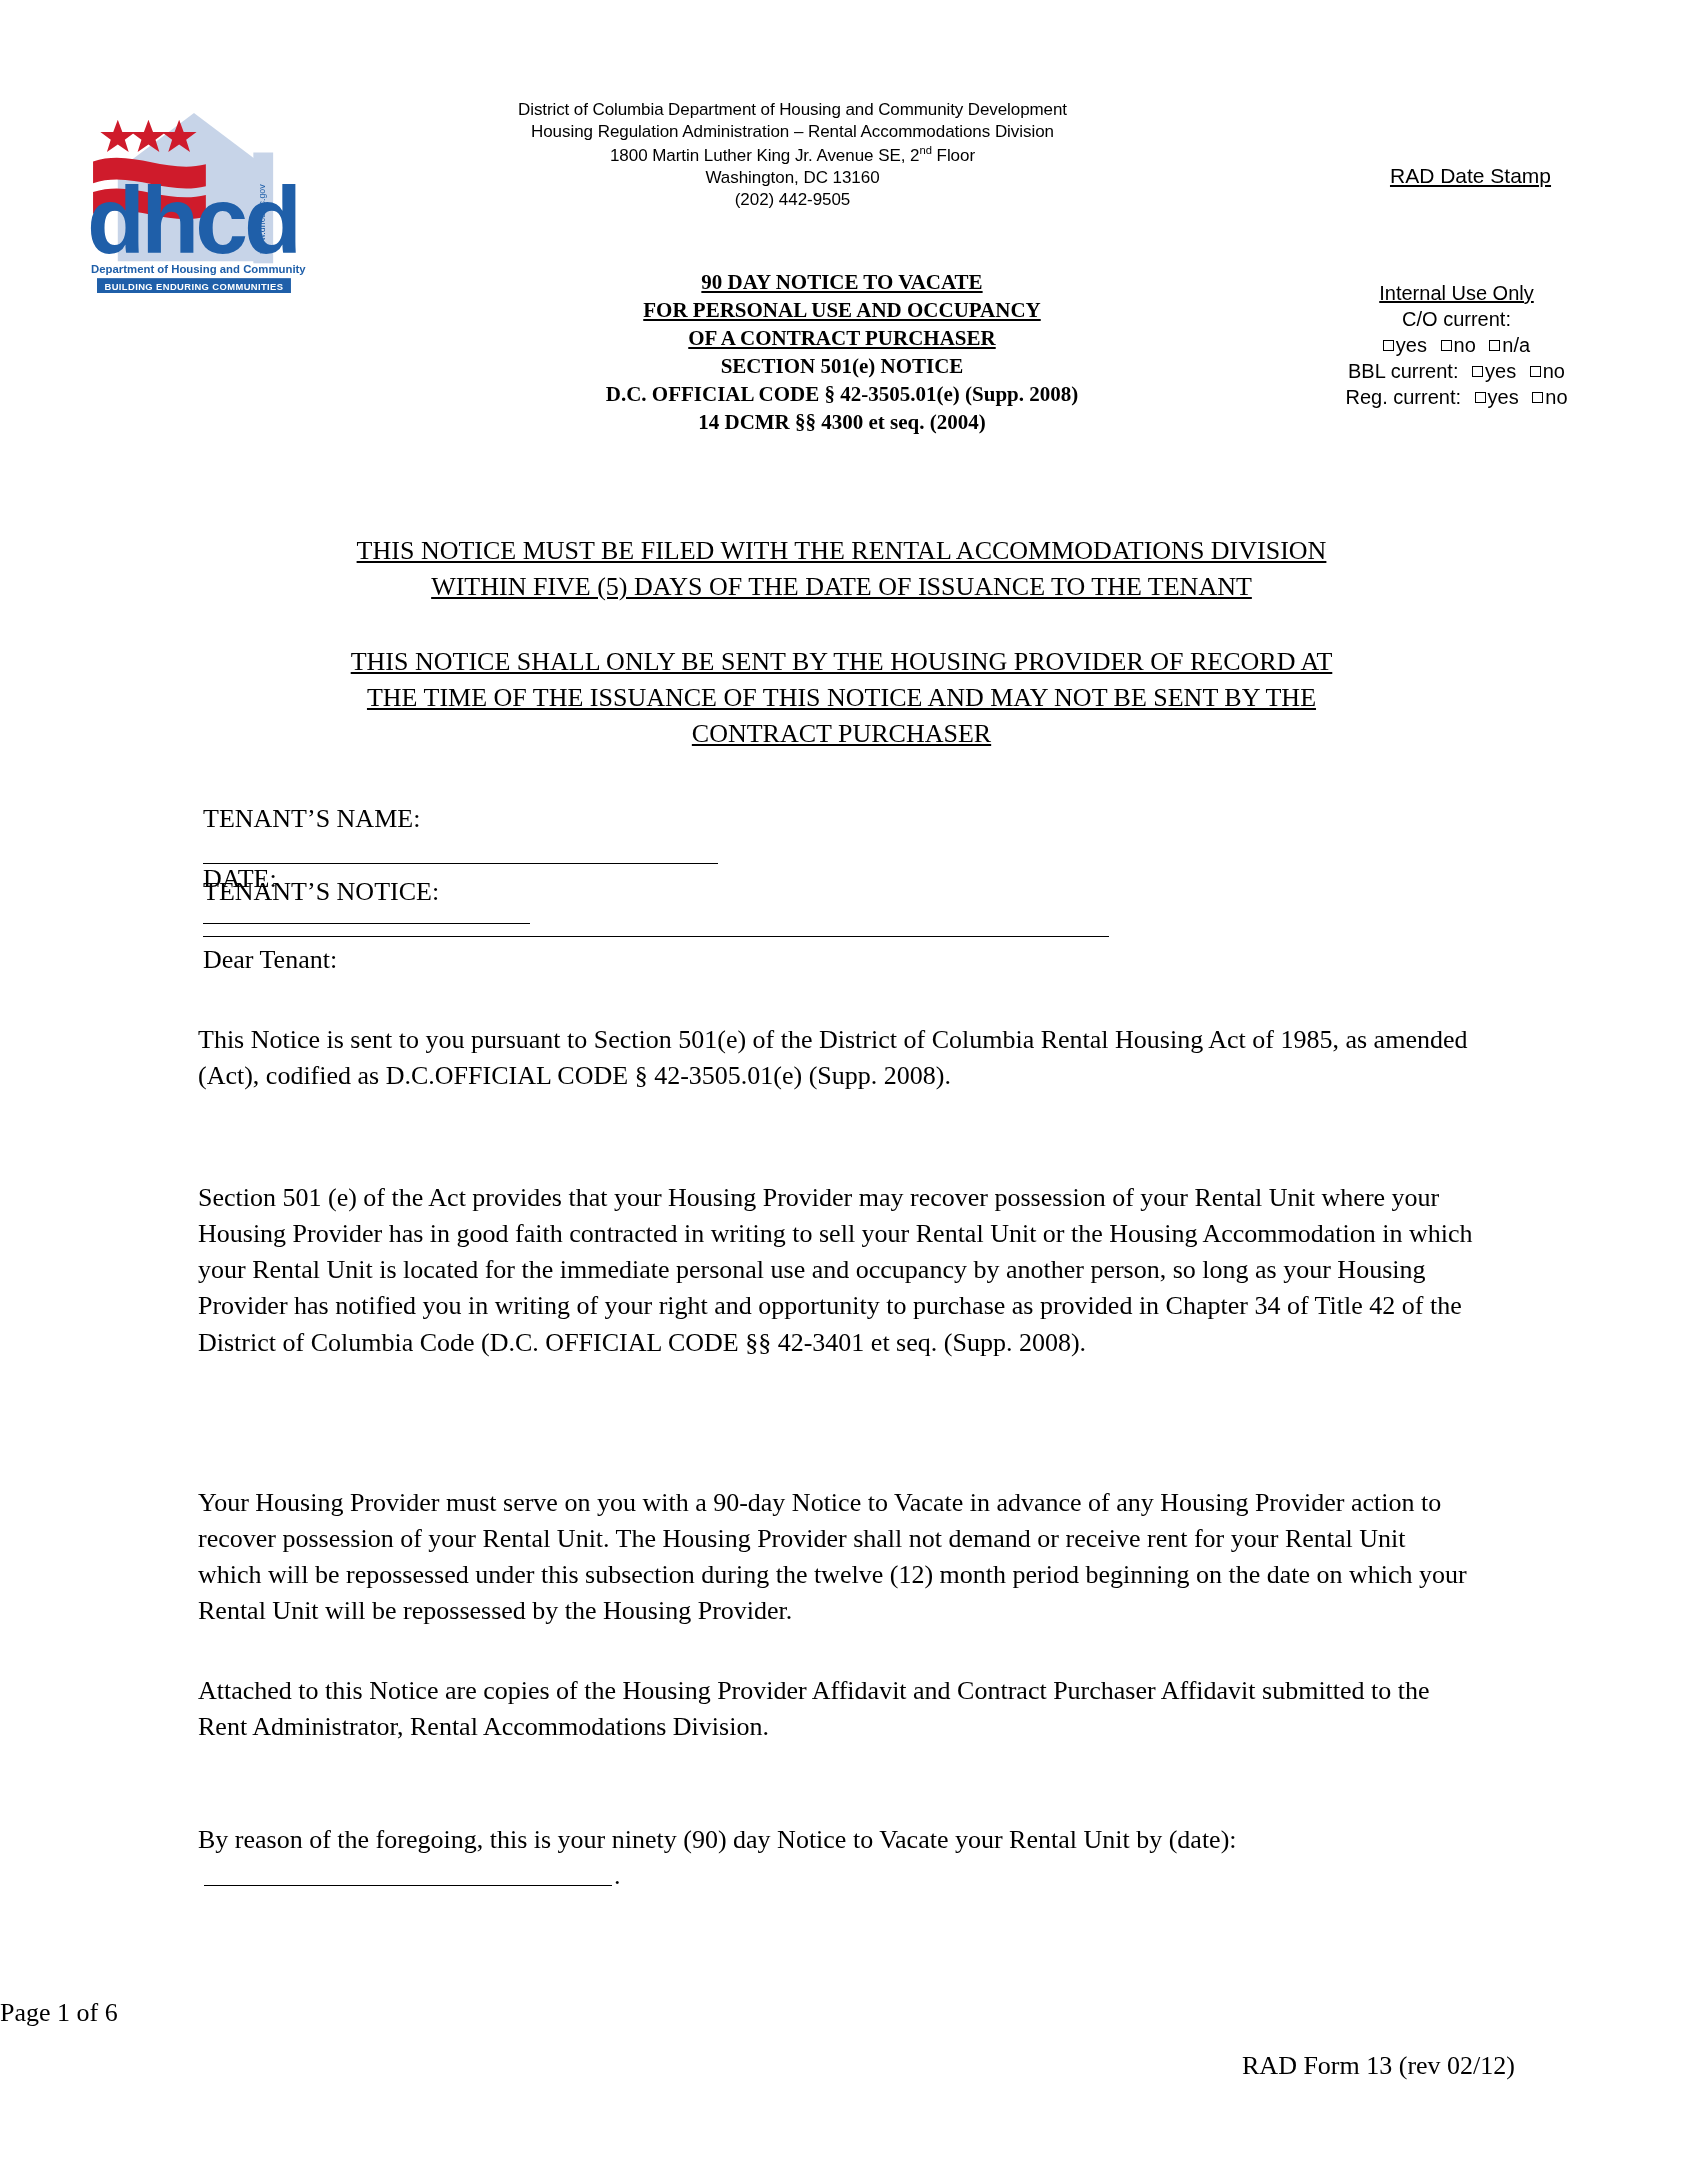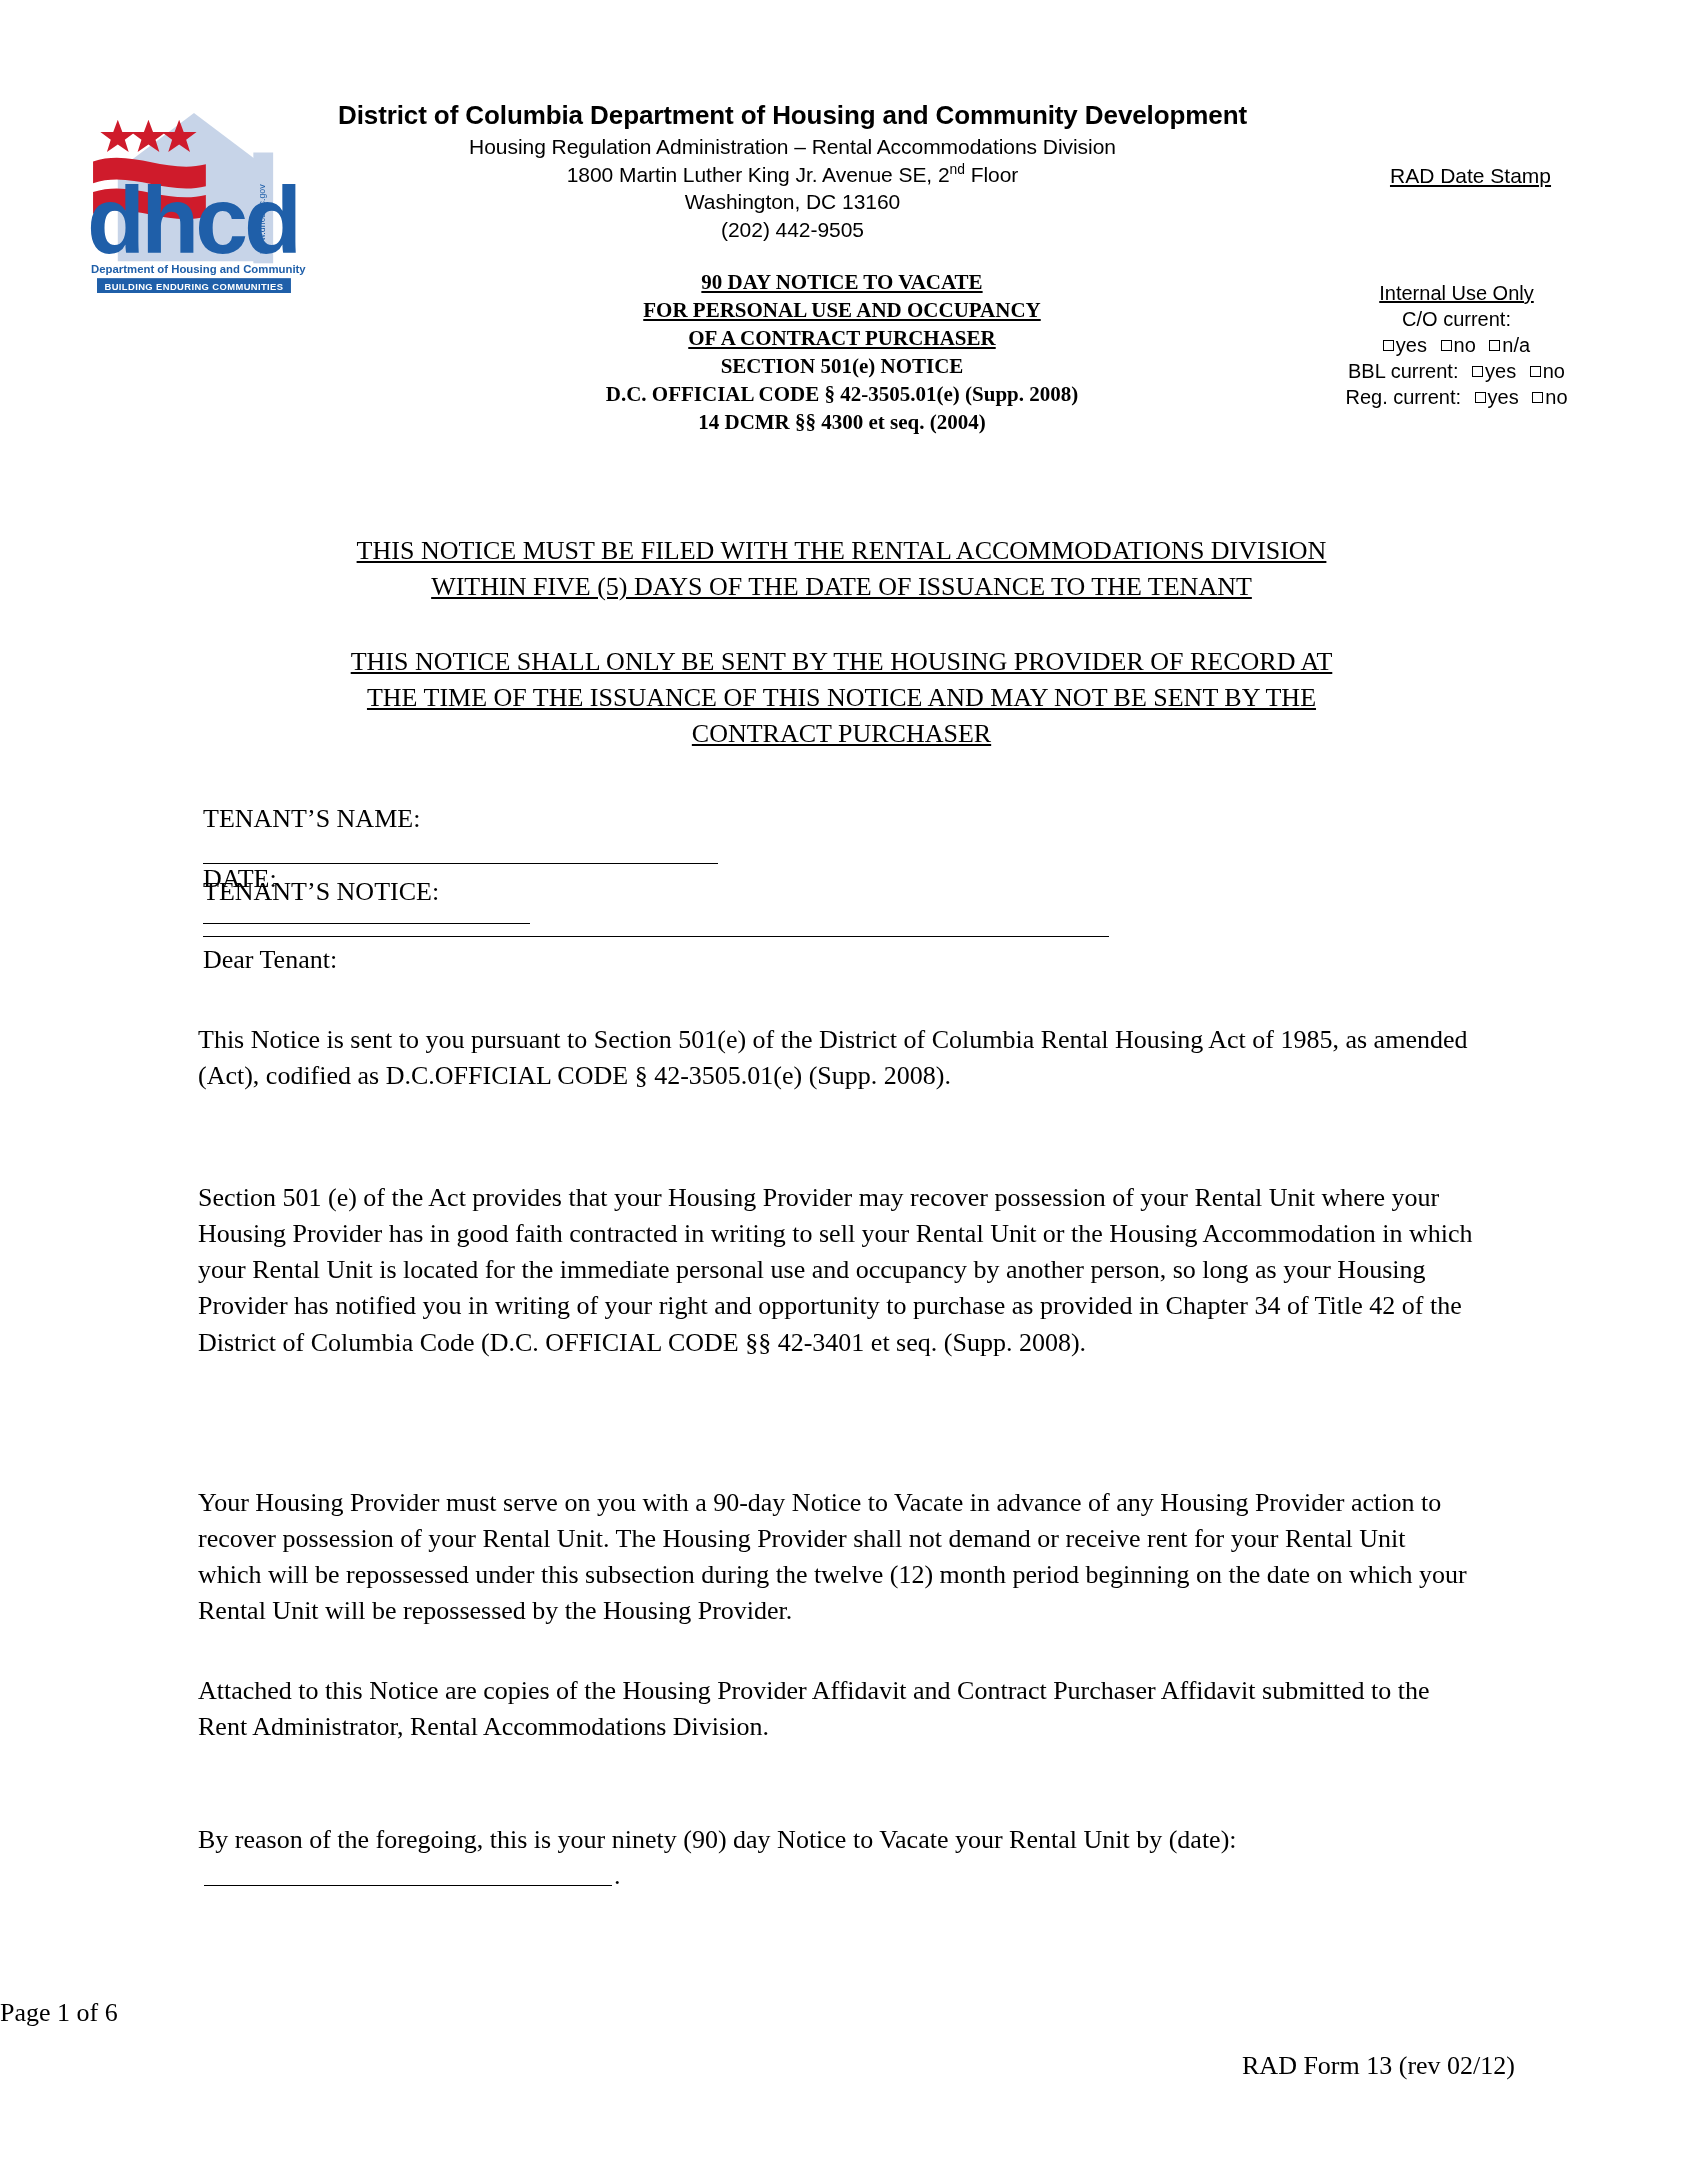--- a/index.html
+++ b/index.html
@@ -42,26 +42,26 @@
   .agency-block {
     position: absolute;
     left: 327px;
     top: 22px;
     width: 931px;
     text-align: center;
     font-family: "Liberation Sans", "DejaVu Sans", sans-serif;
     line-height: 1.30;
   }
   .agency-line1 {
-    font-weight: bold;
-    font-size: 26px;
+    font-weight: normal;
+    font-size: 17px;
     letter-spacing: -0.1px;
   }
   .agency-line {
-    font-size: 21px;
+    font-size: 17px;
     letter-spacing: -0.05px;
   }
   .sup { font-size: 0.66em; vertical-align: super; }
 
   
   .rad-stamp {
     position: absolute;
     right: 77px;
     top: 87px;
     width: 297px;

